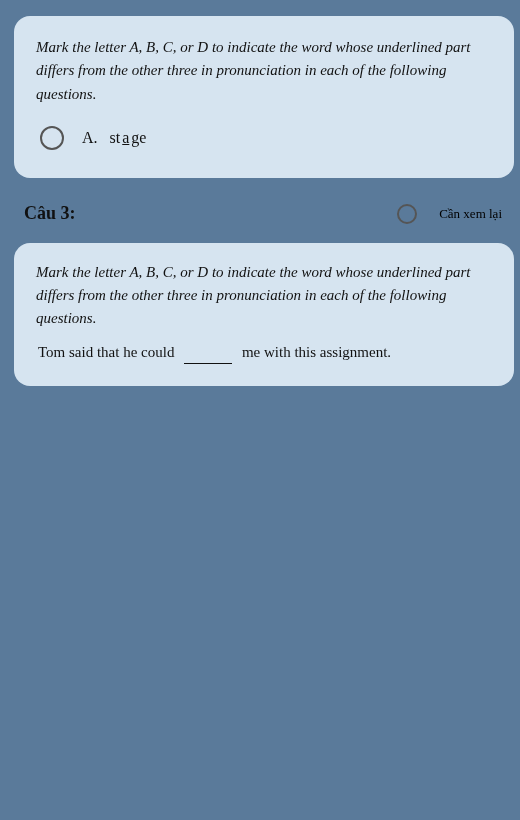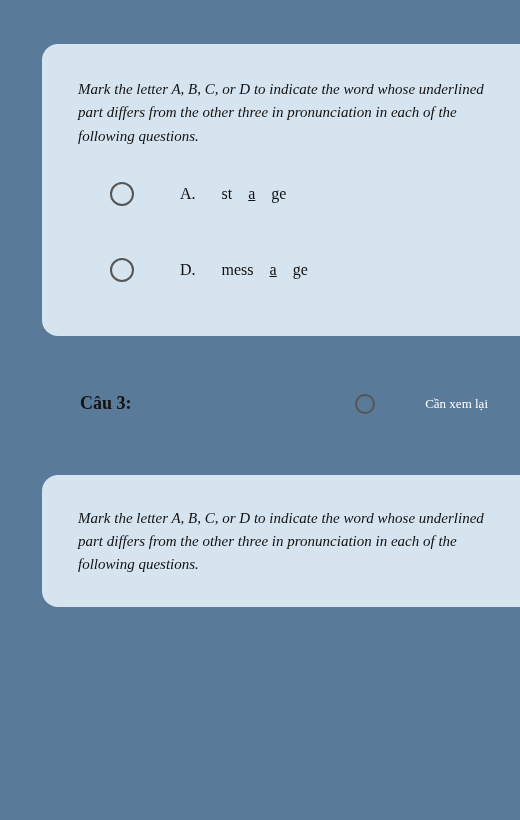--- a/index.html
+++ b/index.html
@@ -1,16 +1,16 @@
 <!DOCTYPE html>
 <html><head>
   <meta charset="utf-8">
   <style>
     * {
-      margin: 16px;
+      margin: 2px;
       padding: 0;
       box-sizing: border-box;
     }
 
     body {
       width: 520px;
       min-height: 820px;
       background-color: #5a7a9a;
       font-family: Georgia, 'Times New Roman', serif;
       overflow: hidden;
@@ -84,21 +84,21 @@
       font-size: 18px;
       font-weight: bold;
       color: #111;
     }
 
     .can-xem-lai {
       display: flex;
       align-items: center;
       gap: 18px;
       font-size: 13px;
-      color: #ffffff;
+      color: #000000;
       cursor: pointer;
     }
 
     .can-xem-lai .radio-circle-small {
       width: 20px;
       height: 20px;
       border-radius: 50%;
       border: 2px solid #555;
       background: transparent;
       flex-shrink: 0;
@@ -144,34 +144,32 @@
     <li class="option-item">
       <div class="radio-circle"></div>
       <span class="option-label">
         <span class="option-letter">A.</span>
         <span>  st<span class="underlined">a</span>ge</span>
       </span>
     </li>
 
 
 
-    <li class="option-item">
-      <div class="radio-circle"></div>
-      <span class="option-label">
-        <span class="option-letter">D.</span>
-        <span>  mess<span class="underlined">a</span>ge</span>
-      </span>
-    </li>
 
   </ul>
 </div>
 
 <div class="cau3-header">
   <span class="cau3-title">Câu 3:</span>
   <div class="can-xem-lai">
     <div class="radio-circle-small"></div>
     <span>Cần xem lại</span>
   </div>
 </div>
 
 <div class="cau3-card">
   <p class="cau3-question-text">Mark the letter A, B, C, or D to indicate the word whose underlined part differs from the other three in pronunciation in each of the following questions.</p>
+  <p class="cau3-fill-text">
+    <span>Tom said that he could</span>
+    <span class="blank-line"></span>
+    <span>me with this assignment.</span>
+  </p>
 </div>
 
 </body></html>

